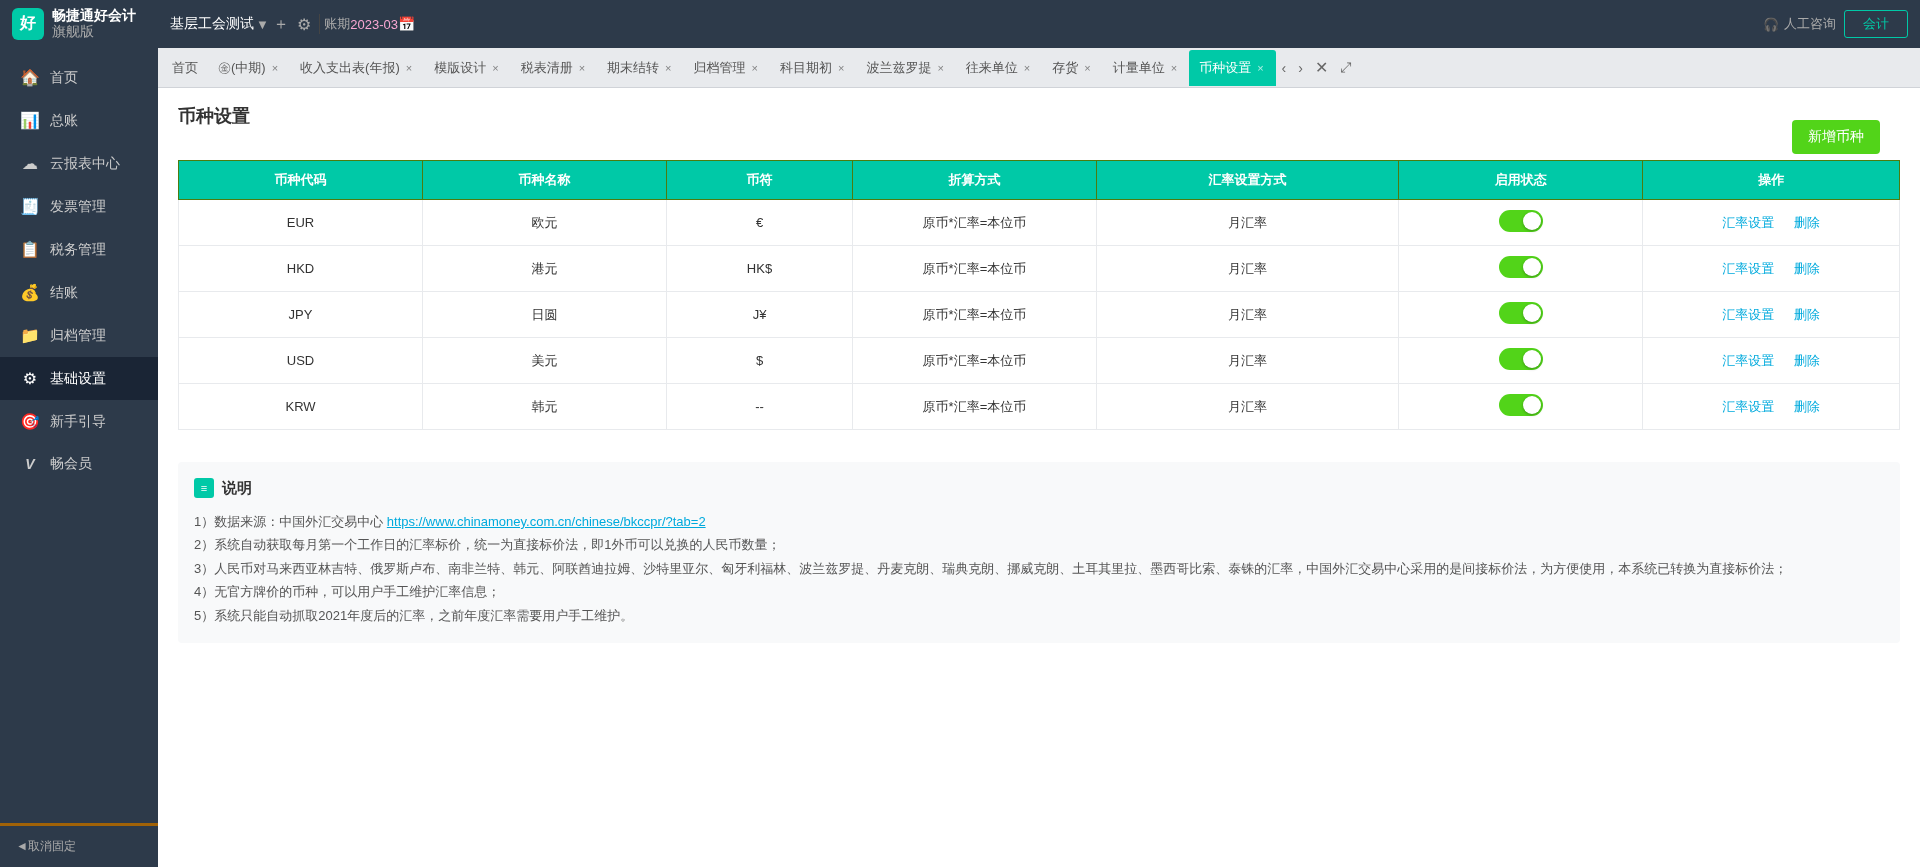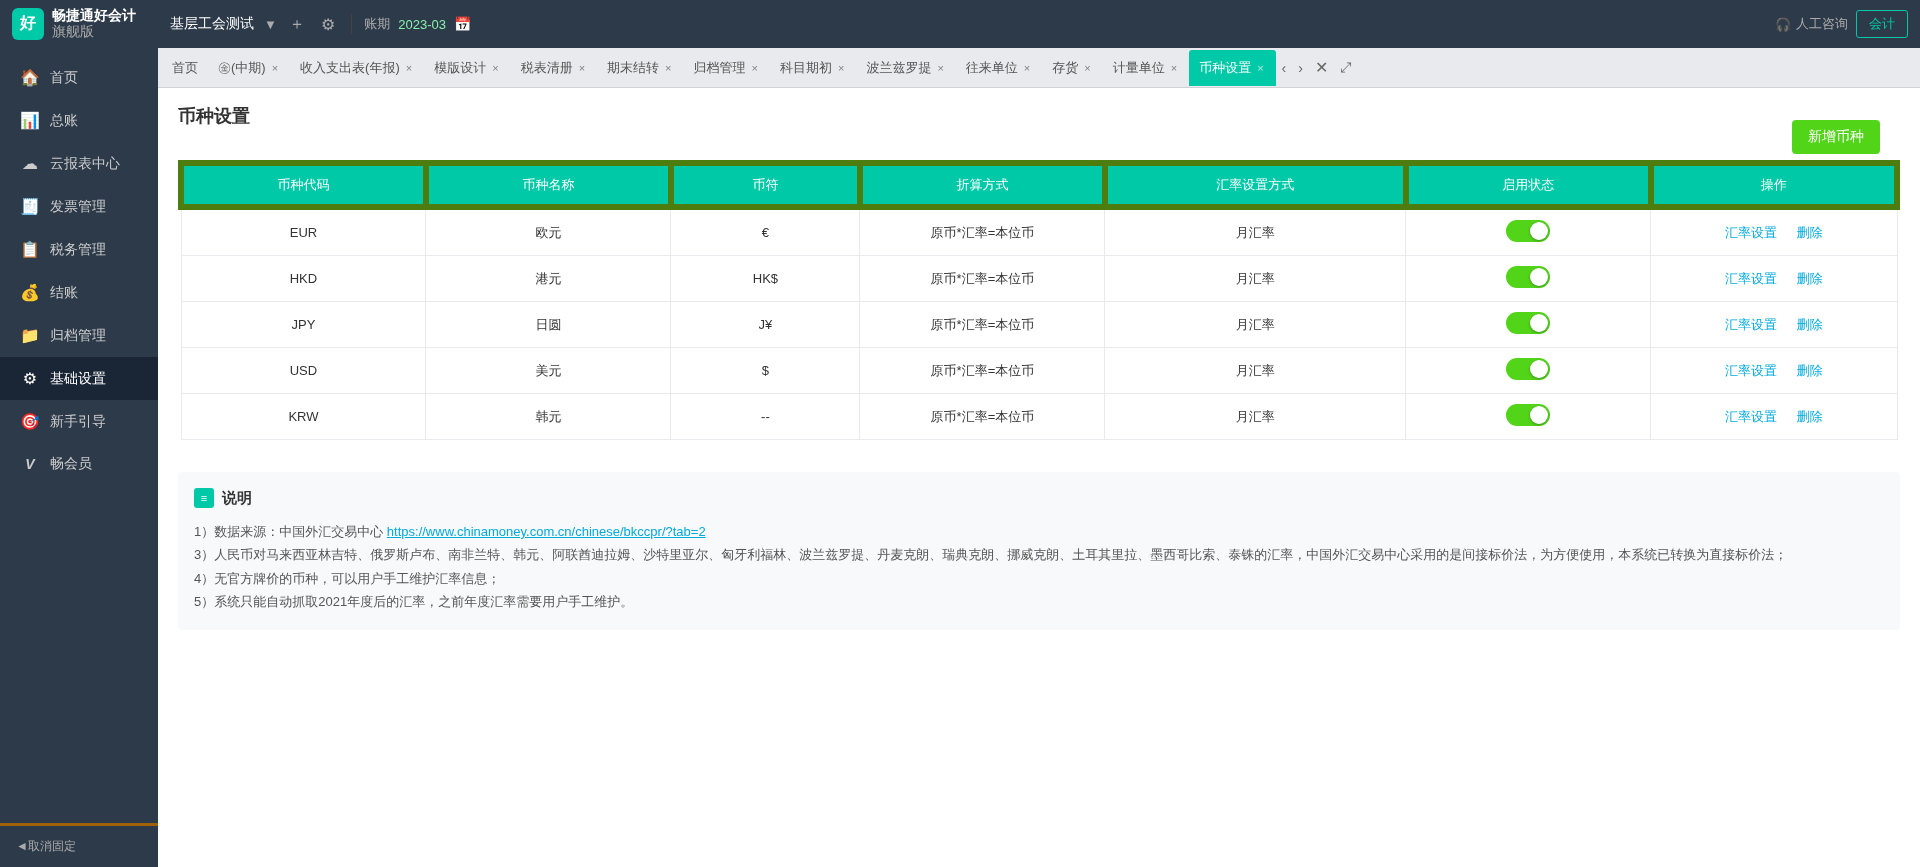--- a/index.html
+++ b/index.html
@@ -5,30 +5,30 @@
     * { box-sizing: border-box; margin: 0; padding: 0; }
     body { font-family: "Microsoft YaHei", "PingFang SC", sans-serif; font-size: 13px; background: #f0f2f5; color: #333; overflow: hidden; }
 
     
     .app-container { display: flex; flex-direction: column; height: 867px; width: 1920px; }
     .top-bar { display: flex; align-items: center; background: #2d3a4a; height: 48px; padding: 0 12px; flex-shrink: 0; }
     .logo-area { display: flex; align-items: center; width: 158px; gap: 8px; }
     .logo-icon { width: 32px; height: 32px; background: #00c9a7; border-radius: 6px; display: flex; align-items: center; justify-content: center; color: white; font-size: 16px; font-weight: bold; flex-shrink: 0; }
     .logo-text { color: white; font-size: 14px; font-weight: bold; line-height: 1.2; }
     .logo-sub { font-size: 14px; color: #aaa; }
-    .top-bar-content { display: flex; align-items: center; flex: 1; gap: 8px; }
+    .top-bar-content { display: flex; align-items: center; flex: 1; }
     .project-name { color: white; font-size: 14px; cursor: pointer; }
     .project-dropdown { color: #aaa; cursor: pointer; margin-left: 2px; }
     .top-icon-btn { color: #aaa; cursor: pointer; font-size: 16px; padding: 4px; }
     .period-label { color: #aaa; font-size: 13px; }
-    .period-value { color: #86efac; font-size: 13px; }
+    .period-value { color: #f9a8d4; font-size: 13px; }
     .cal-icon { color: #00c9a7; cursor: pointer; font-size: 14px; }
     .top-bar-right { display: flex; align-items: center; gap: 8px; margin-left: auto; }
     .support-btn { color: #aaa; font-size: 13px; cursor: pointer; display: flex; align-items: center; gap: 4px; }
-    .account-btn { border: 1px solid #00c9a7; color: #00c9a7; background: transparent; padding: 4px 12px; border-radius: 3px; cursor: pointer; font-size: 13px; }
+    .account-btn { border: 1px solid #00c9a7; color: #00c9a7; background: transparent; padding: 4px 18px; border-radius: 3px; cursor: pointer; font-size: 13px; }
 
     
     .main-layout { display: flex; flex: 1; overflow: hidden; }
 
     
     .sidebar { width: 158px; background: #2d3a4a; display: flex; flex-direction: column; flex-shrink: 0; }
     .sidebar-nav { flex: 1; padding-top: 8px; }
     .sidebar-item { display: flex; align-items: center; gap: 10px; padding: 12px 20px; cursor: pointer; color: #ccc; font-size: 14px; }
     .sidebar-item.active { background: #1a2535; color: white; }
     .sidebar-icon { width: 20px; text-align: center; font-size: 16px; }
@@ -49,21 +49,21 @@
 
     
     .page-content { flex: 1; overflow-y: auto; padding: 16px 20px; background: white; }
     .page-title { font-size: 18px; font-weight: bold; color: #333; margin-bottom: 16px; }
     .new-btn { position: absolute; right: 20px; top: 16px; background: #52d419; color: white; border: none; padding: 8px 16px; border-radius: 4px; font-size: 14px; cursor: pointer; font-weight: 500; }
     .page-header-area { position: relative; display: flex; align-items: center; margin-bottom: 16px; }
 
     
     .data-table { width: 100%; border-collapse: collapse; }
     .data-table thead tr { background: #00c9a7; }
-    .data-table thead th { color: white; padding: 10px 28px; font-size: 13px; font-weight: 400; text-align: center; border: 6px solid #4d7c0f; }
+    .data-table thead th { color: white; padding: 10px 28px; font-size: 13px; font-weight: 700; text-align: center; border: 1px solid #4d7c0f; }
     .data-table tbody tr { background: white; border-bottom: 1px solid #e8eaed; }
     .data-table tbody td { padding: 10px 0; text-align: center; font-size: 13px; color: #333; border: 1px solid #e8eaed; }
     .action-link { color: #00aadd; cursor: pointer; text-decoration: none; margin: 0 8px; }
 
     
     .toggle-switch { display: inline-flex; align-items: center; cursor: pointer; }
     .toggle-track { width: 44px; height: 22px; background: #52d419; border-radius: 11px; position: relative; transition: background 0.2s; }
     .toggle-thumb { width: 18px; height: 18px; background: white; border-radius: 50%; position: absolute; top: 2px; right: 2px; transition: right 0.2s; box-shadow: 0 1px 3px rgba(0,0,0,0.3); }
 
     
@@ -330,20 +330,21 @@
             </tbody>
         </table>
 
         <div class="note-section">
           <div class="note-title">
             <div class="note-icon">≡</div>
             <span>说明</span>
           </div>
           <ul class="note-list" id="note-list">
           <li>1）数据来源：中国外汇交易中心 <a href="#" class="note-link">https://www.chinamoney.com.cn/chinese/bkccpr/?tab=2</a></li>
+              <li>2）系统自动获取每月第一个工作日的汇率标价，统一为直接标价法，即1外币可以兑换的人民币数量；</li>
               <li>3）人民币对马来西亚林吉特、俄罗斯卢布、南非兰特、韩元、阿联酋迪拉姆、沙特里亚尔、匈牙利福林、波兰兹罗提、丹麦克朗、瑞典克朗、挪威克朗、土耳其里拉、墨西哥比索、泰铢的汇率，中国外汇交易中心采用的是间接标价法，为方便使用，本系统已转换为直接标价法；</li>
               <li>4）无官方牌价的币种，可以用户手工维护汇率信息；</li>
               <li>5）系统只能自动抓取2021年度后的汇率，之前年度汇率需要用户手工维护。</li>
             </ul>
         </div>
       </div>
     </div>
   </div>
 </div>
 

